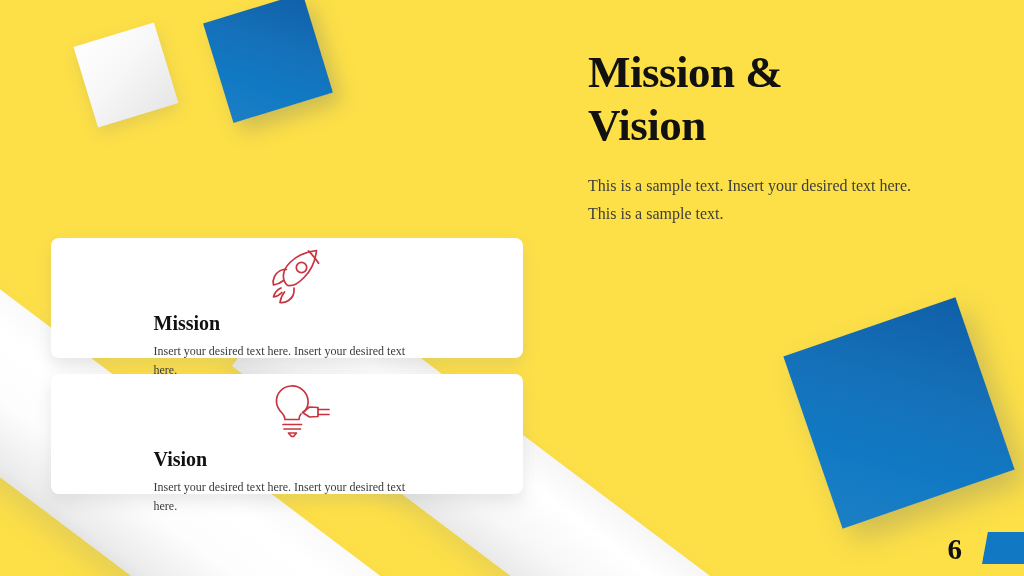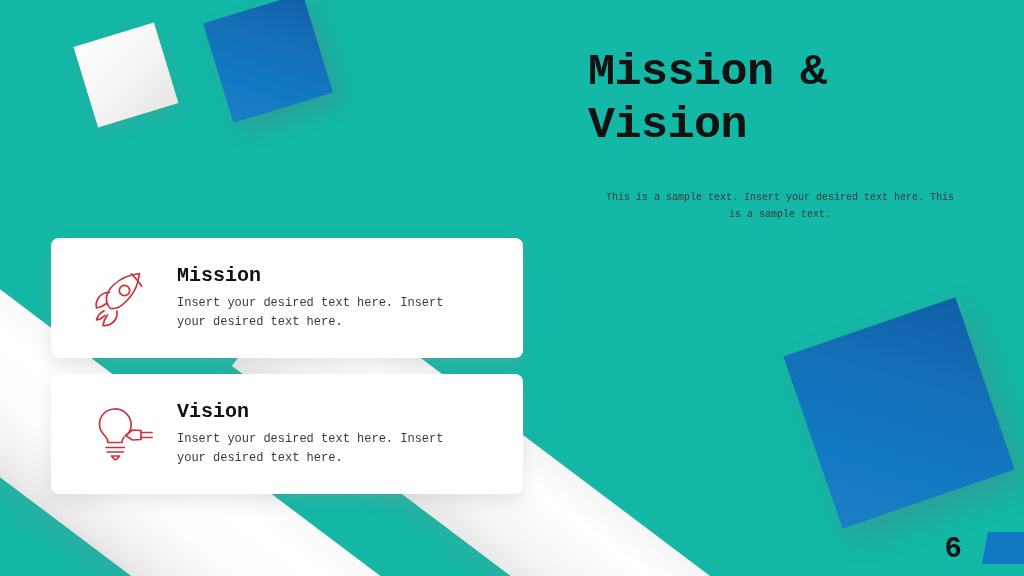--- a/index.html
+++ b/index.html
@@ -8,22 +8,22 @@
     padding: 0;
     background: #ffffff;
   }
   * { box-sizing: border-box; }
 
   .slide {
     position: relative;
     width: 1024px;
     height: 576px;
     overflow: hidden;
-    background: #14b8a6;
-    font-family: Liberation Mono, monospace;
+    background: #fde047;
+    font-family: Liberation Serif, serif;
   }
 
   
   .bg-layer {
     position: absolute;
     inset: 0;
     overflow: hidden;
     pointer-events: none;
   }
 
@@ -114,43 +114,43 @@
   }
   .headline {
     margin: 0;
     font-size: 45px;
     line-height: 1.18;
     font-weight: 700;
     letter-spacing: -0.5px;
     color: #111111;
   }
   .subcopy {
-    margin: 17px;
+    margin: 0;
     position: absolute;
     left: 588px;
     top: 172px;
     width: 350px;
-    font-size: 10px;
+    font-size: 16px;
     line-height: 1.72;
     color: #3d3d3d;
-    text-align: center;
   }
 
   
   .card {
     position: absolute;
     left: 51px;
     width: 472px;
     height: 120px;
     background: #ffffff;
     border-radius: 8px;
     box-shadow: 0 7px 16px rgba(150,150,155,0.22);
     display: flex;
     align-items: center;
     padding: 0 0 0 22px;
+    flex-direction: column;
   }
   .card-1 { top: 238px; }
   .card-2 { top: 374px; }
 
   .card-icon {
     width: 96px;
     min-width: 96px;
     display: flex;
     align-items: center;
     justify-content: center;

